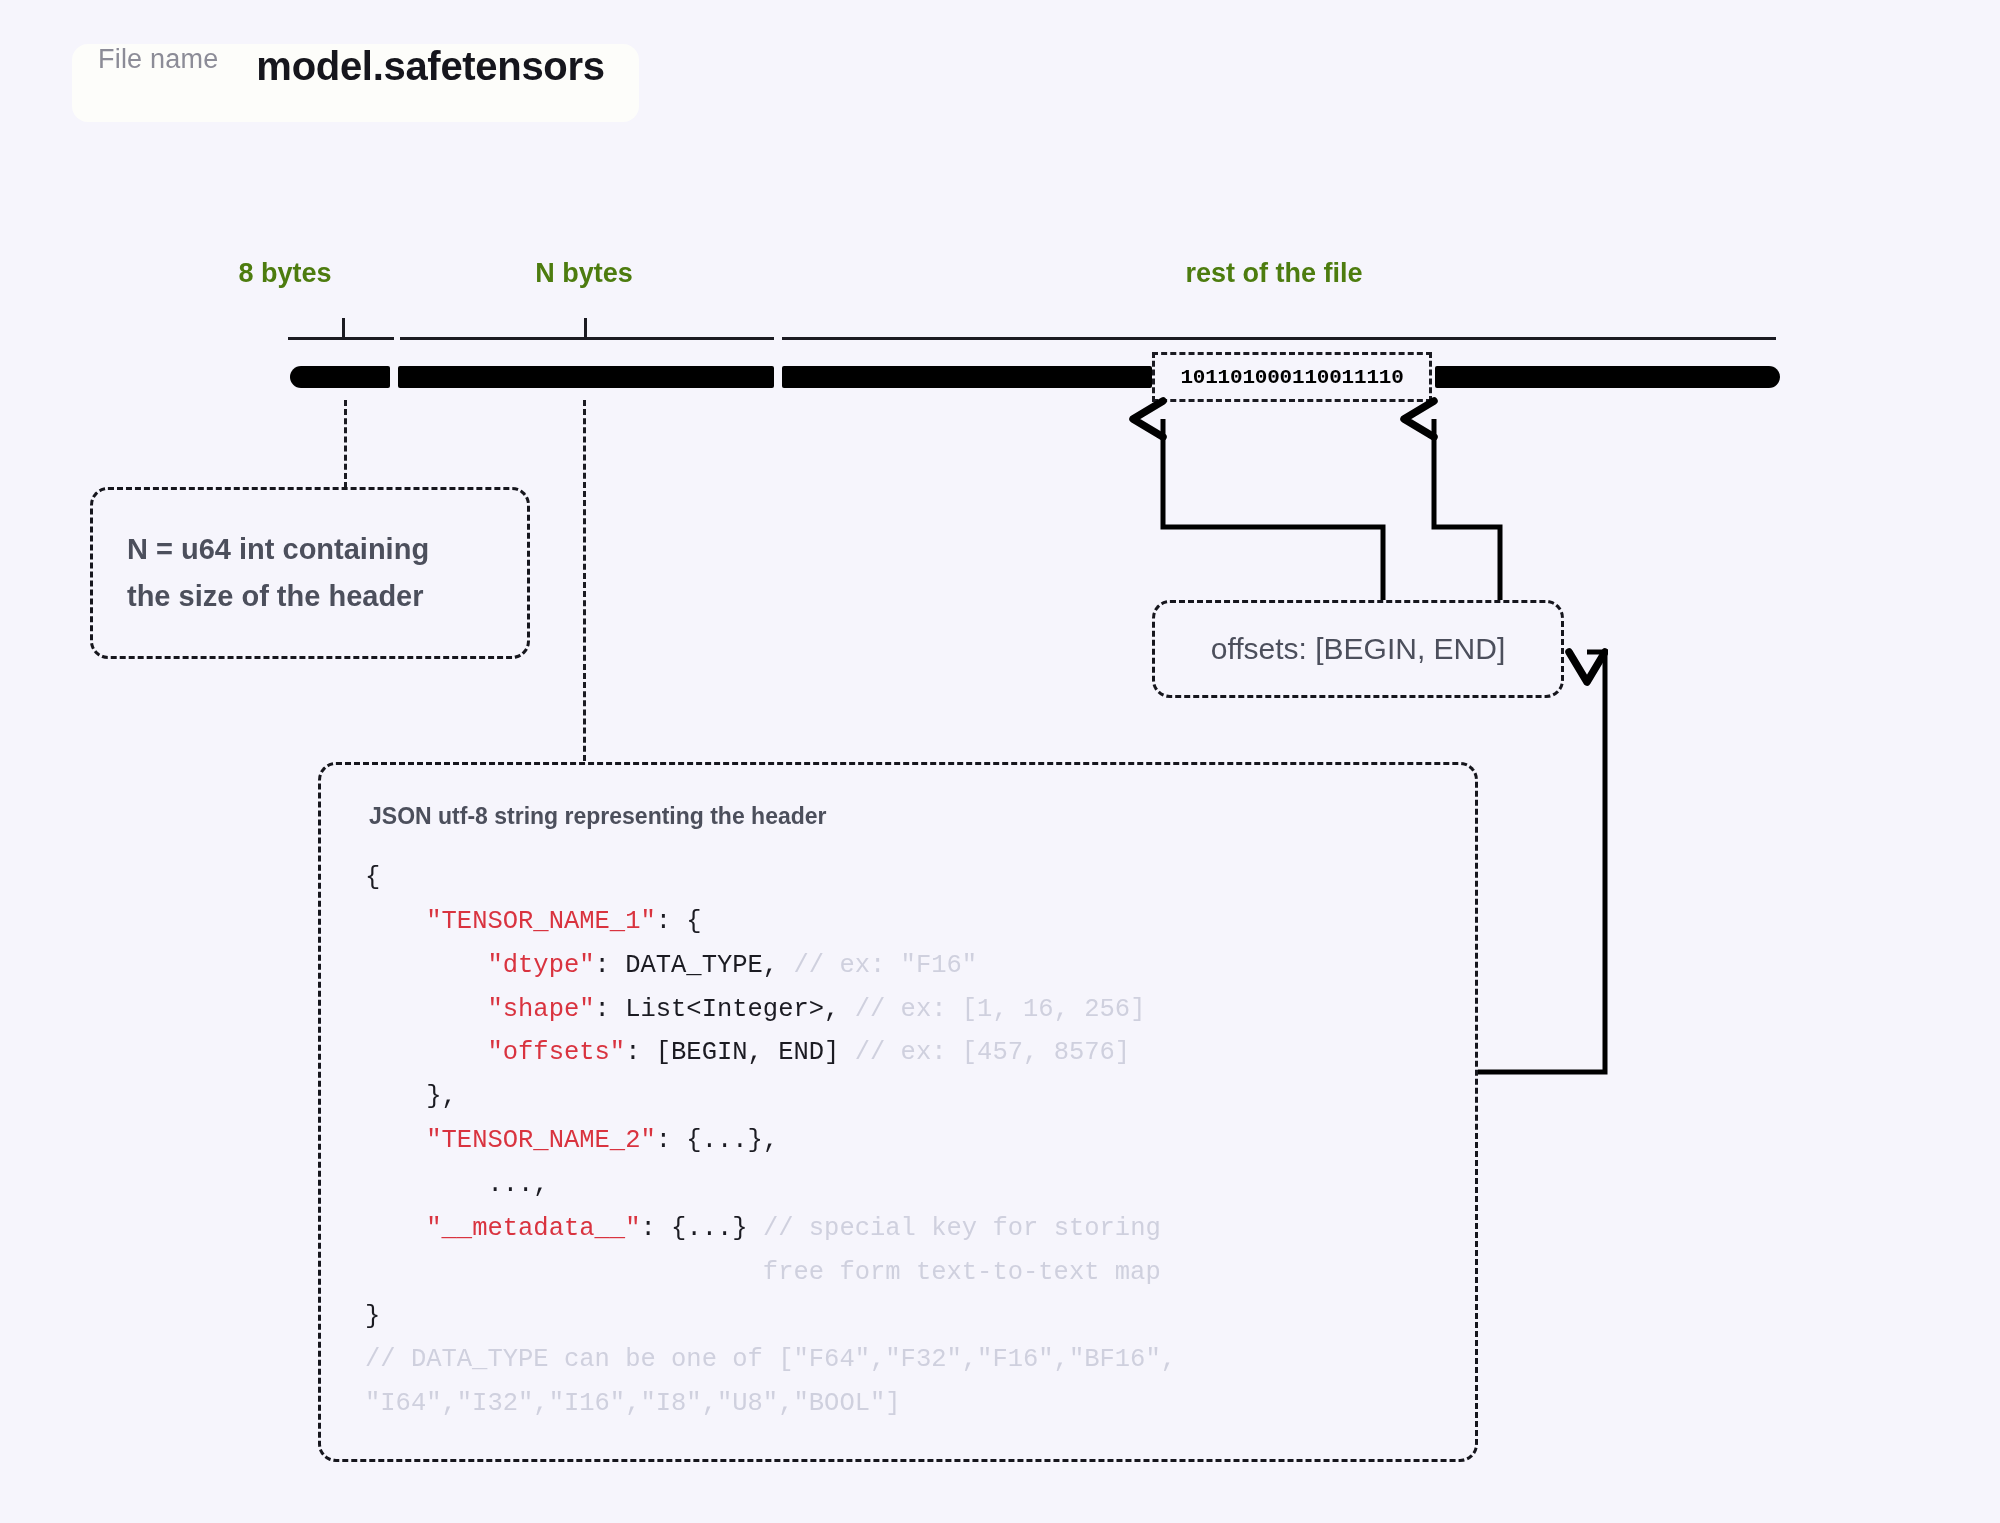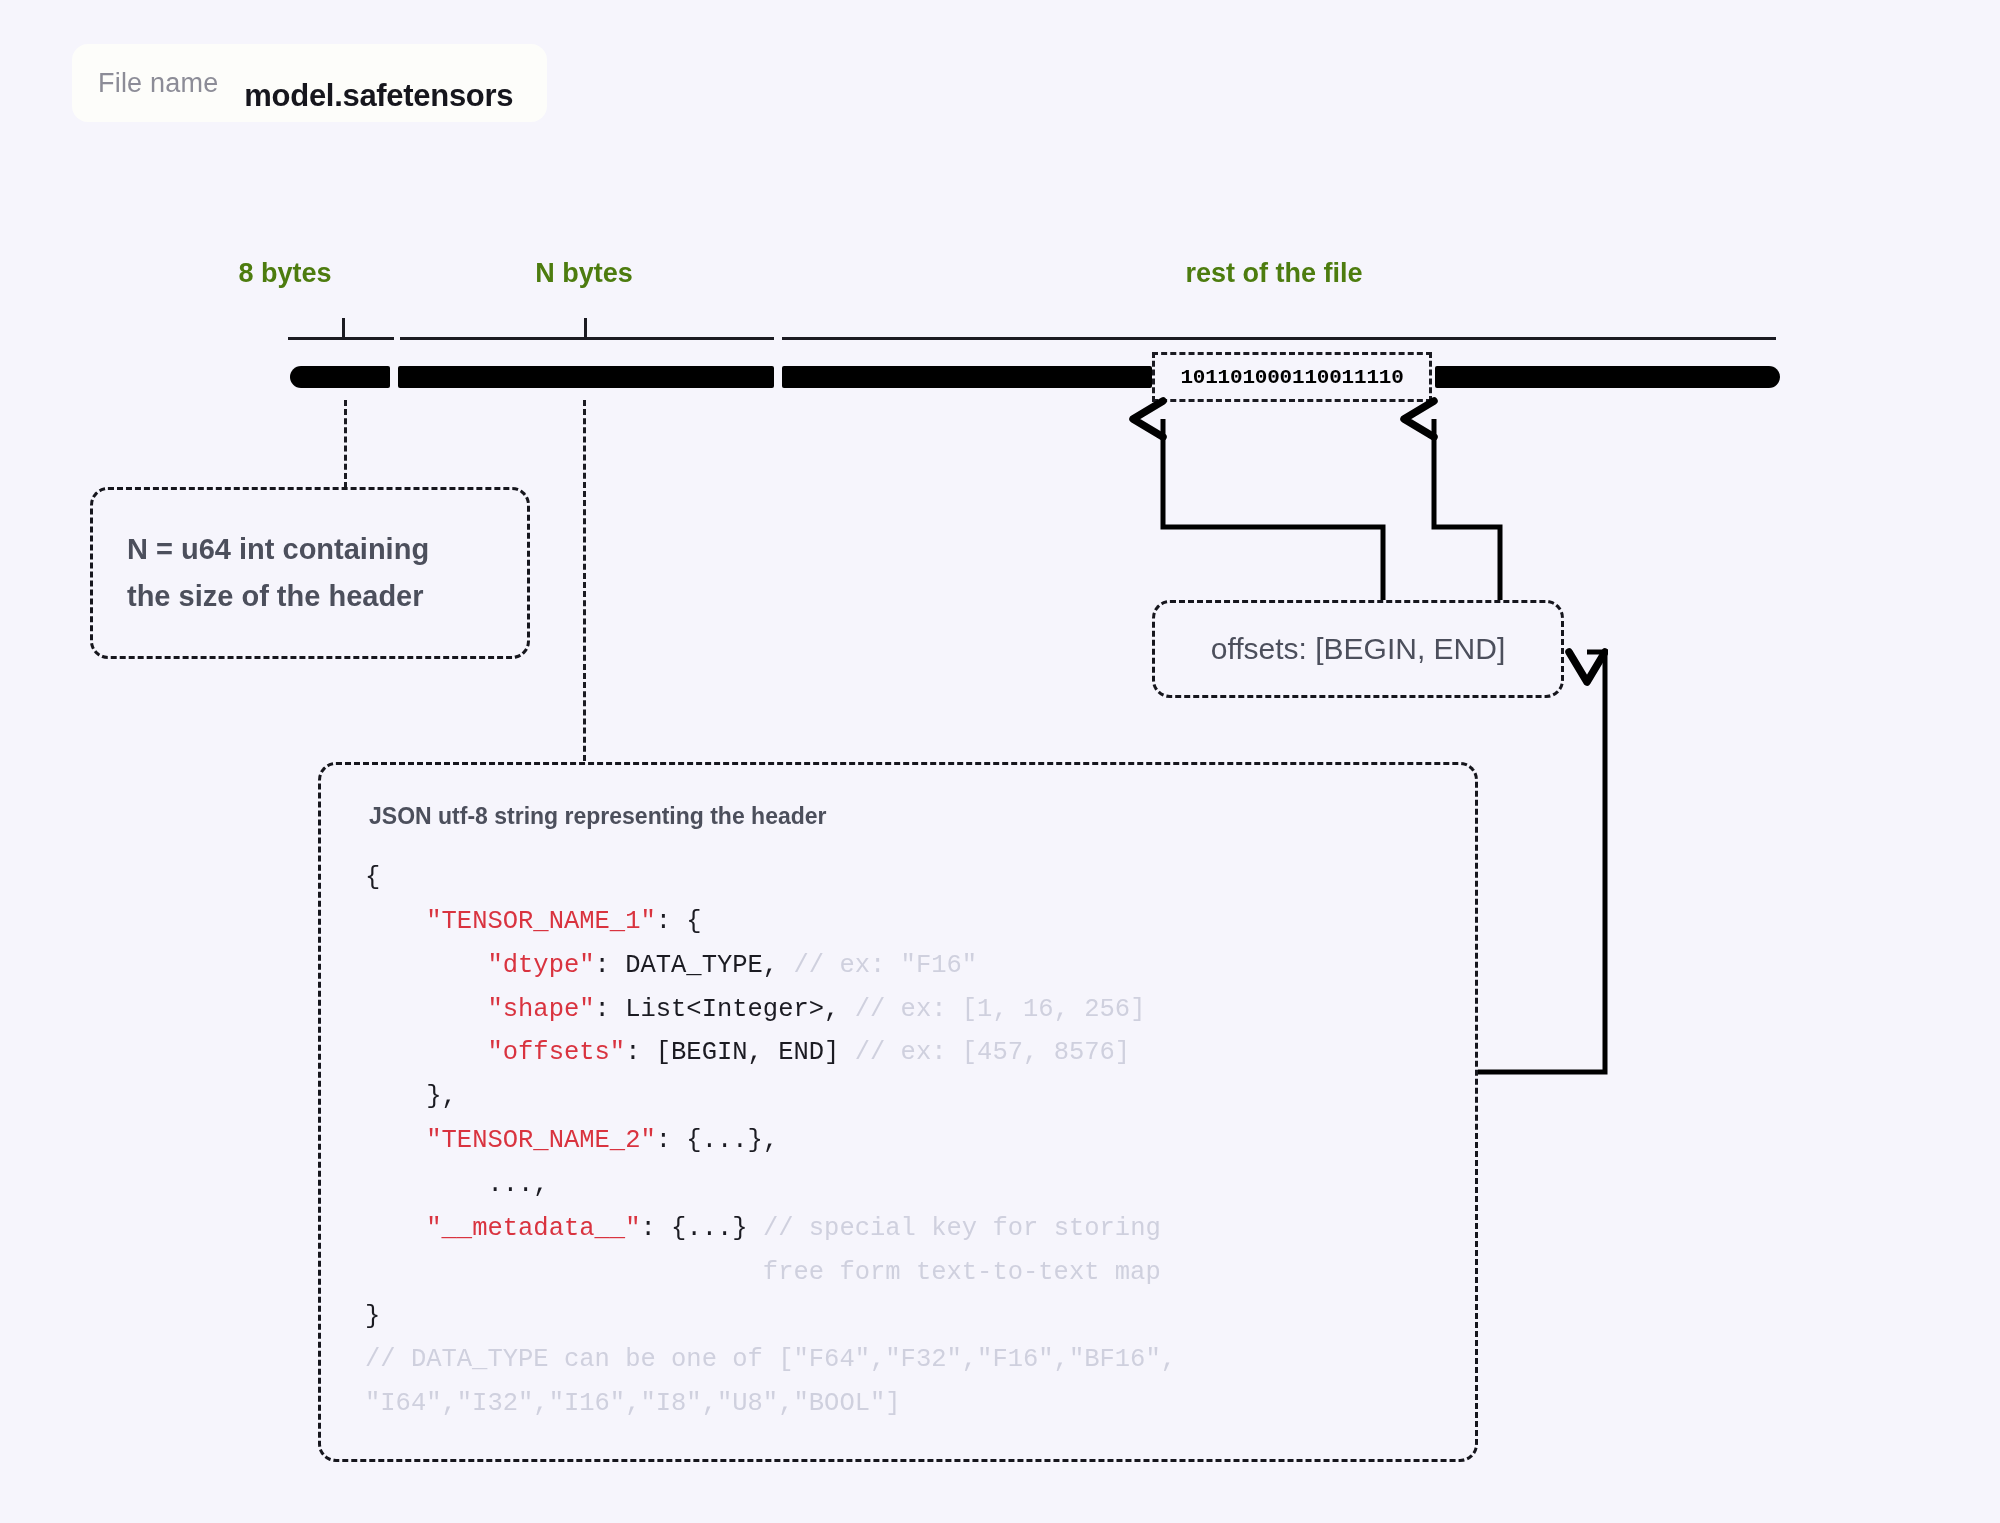--- a/index.html
+++ b/index.html
@@ -10,30 +10,30 @@
     font-family:"Liberation Sans", sans-serif;
     position:relative;
     overflow:hidden;
   }
   .stage { position:absolute; inset:0; }
 
   
   #filename-pill {
     position:absolute; left:72px; top:44px;
     height:78px;
-    display:flex; align-items:center; gap:26px;
+    display:flex; align-items:flex-start; gap:38px;
     padding:0 34px 0 26px;
     background:#fdfdfa;
     border-radius:16px;
   }
   #filename-label {
     font-size:27px; color:#8c8c97; font-weight:400; letter-spacing:.2px;
   }
   #filename-value {
-    font-size:31px; color:#16161d; font-weight:700; letter-spacing:-.3px;margin-top:26px;
+    font-size:40px; color:#16161d; font-weight:700; letter-spacing:-.3px;
   }
 
   
   .ruler-label {
     position:absolute; font-size:27px; font-weight:700; color:#4d7c0f;
     white-space:nowrap;
   }
   #ruler-label-8b   { left:285px;  top:258px; transform:translateX(-50%); }
   #ruler-label-nb   { left:584px;  top:258px; transform:translateX(-50%);text-align:right; }
   #ruler-label-rest { left:1274px; top:258px; transform:translateX(-50%); }

